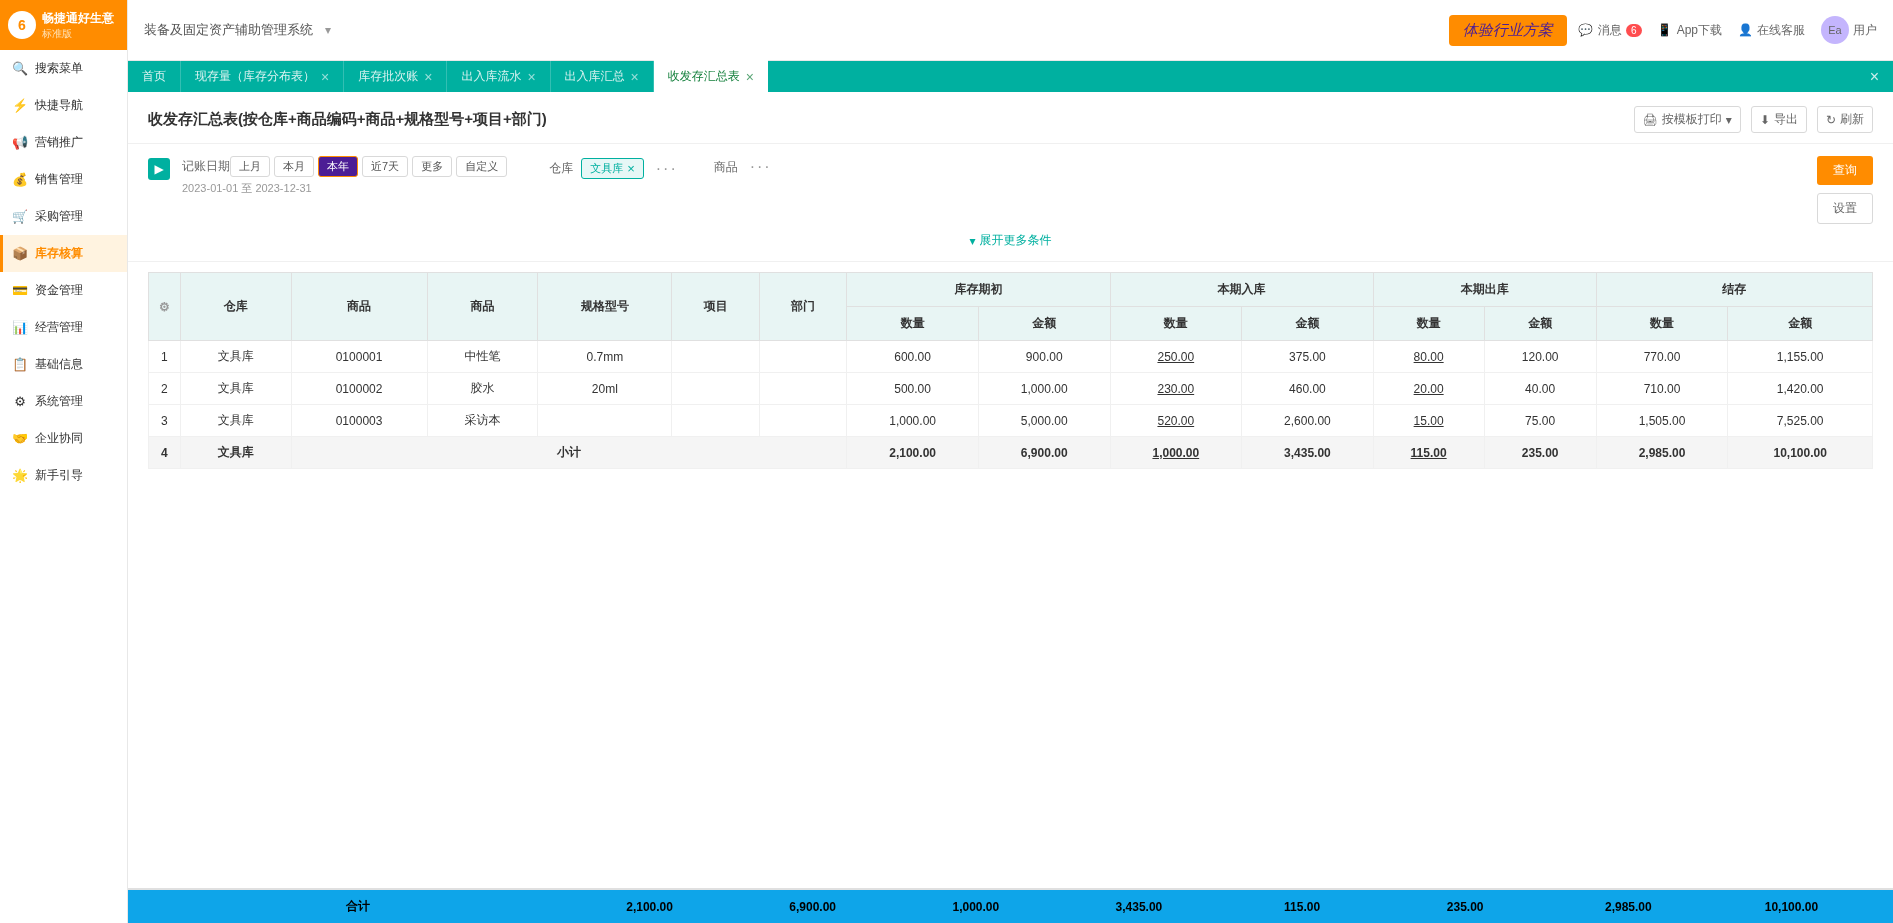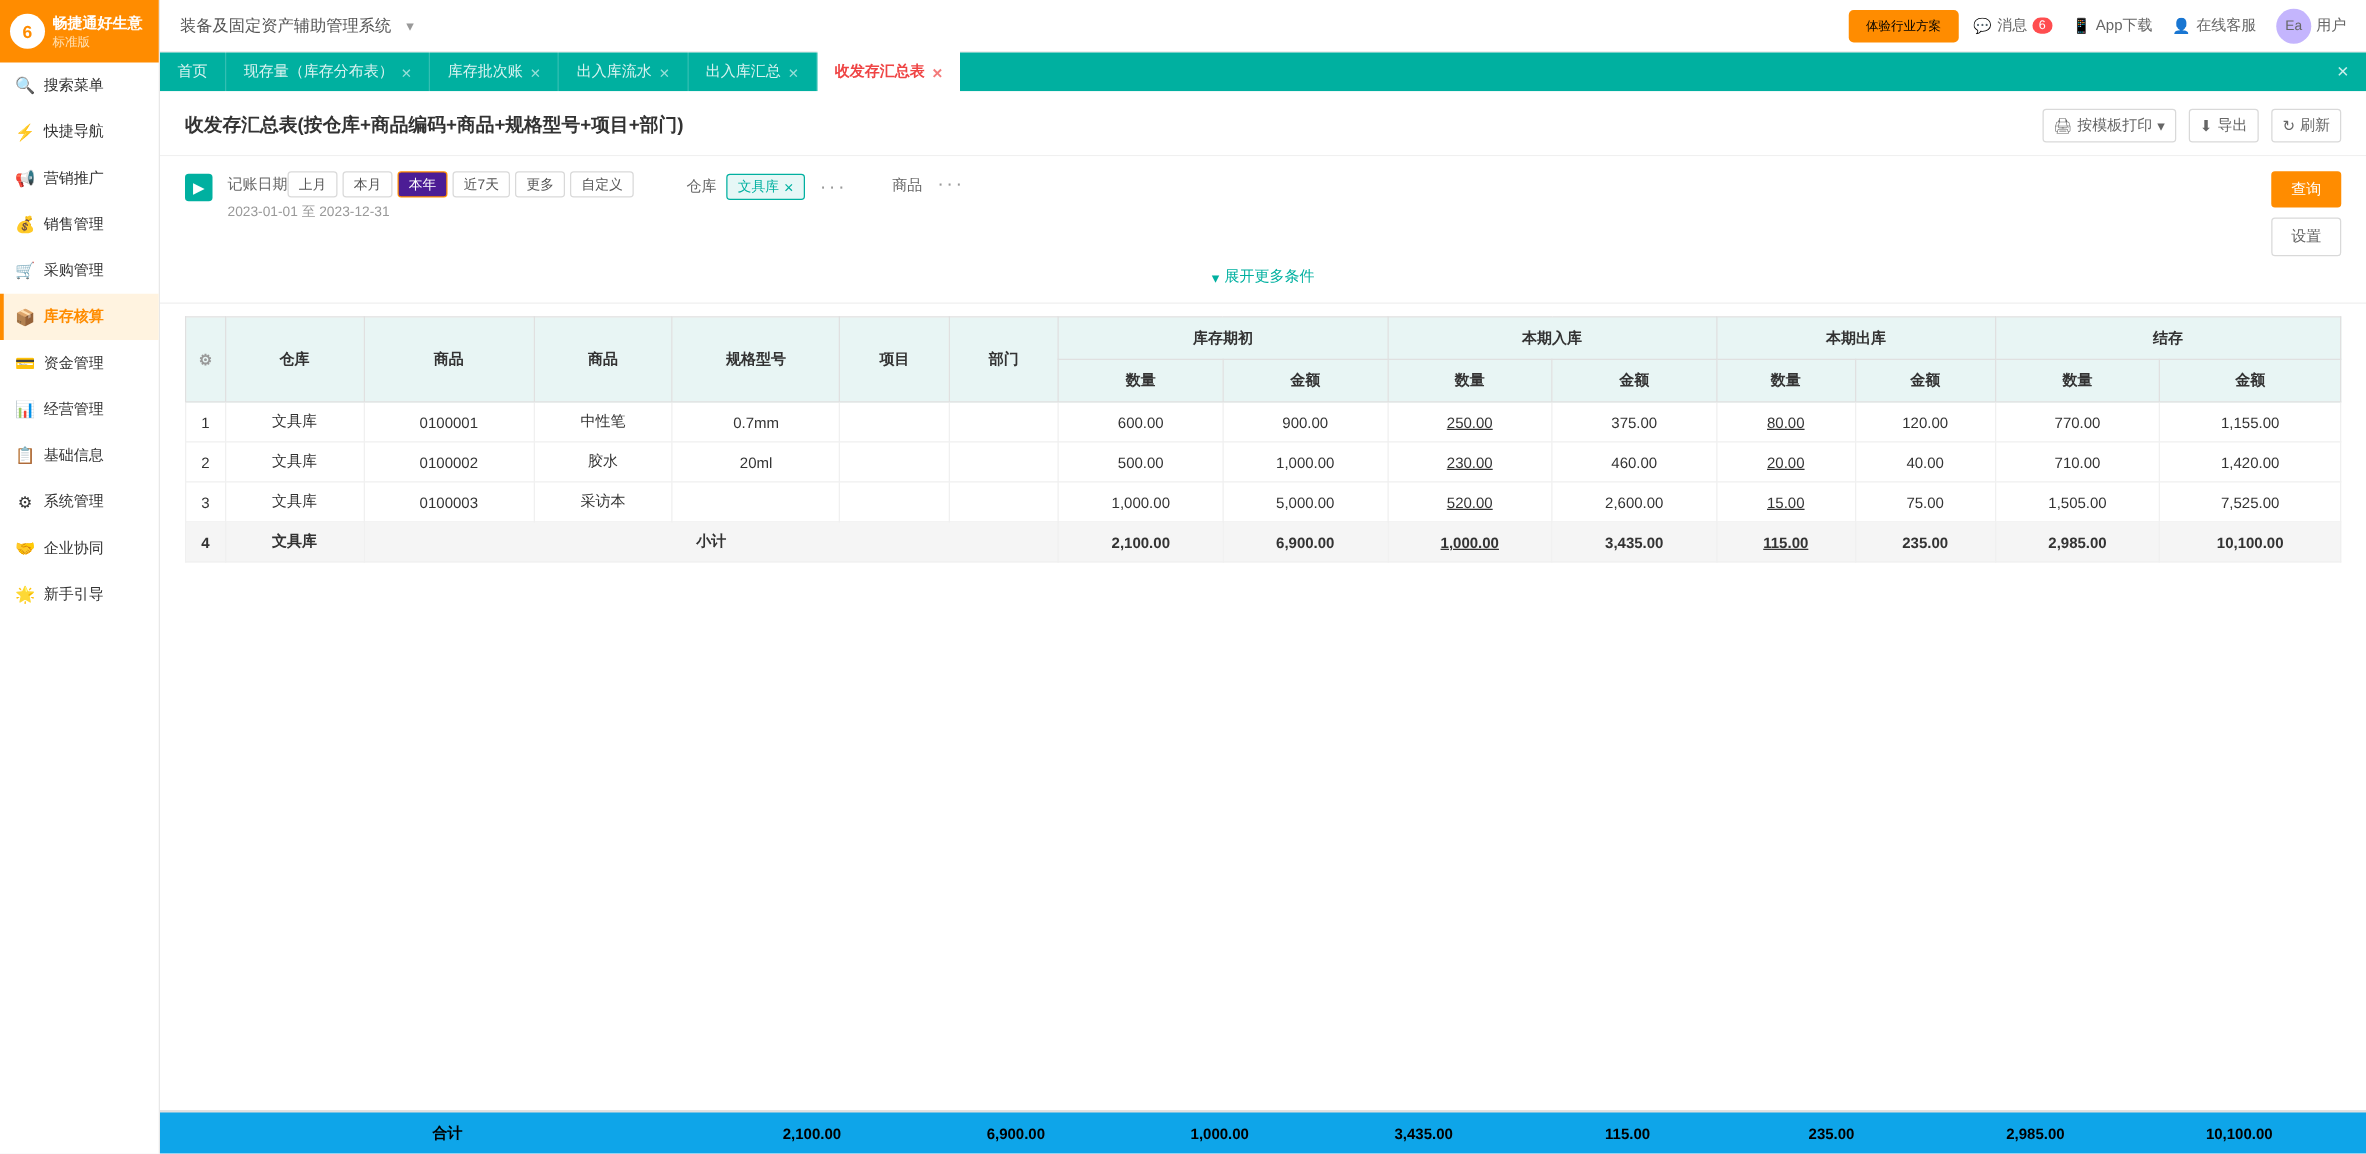--- a/index.html
+++ b/index.html
@@ -11,33 +11,33 @@
     .sidebar-logo-icon { width: 28px; height: 28px; background: #fff; border-radius: 50%; display: flex; align-items: center; justify-content: center; color: #ff8c00; font-weight: bold; font-size: 14px; flex-shrink: 0; }
     .sidebar-logo-badge { font-size: 10px; color: #ffe0b2; }
     .sidebar-nav-item { display: flex; align-items: center; gap: 6px; padding: 10px 8px; cursor: pointer; color: #333; font-size: 12px; border-left: 3px solid transparent; }
     .sidebar-nav-item.active { background: #fff3e0; color: #ff8c00; border-left-color: #ff8c00; font-weight: bold; }
     .sidebar-nav-icon { width: 18px; text-align: center; font-size: 13px; }
 
     
     .main { flex: 1; display: flex; flex-direction: column; overflow: hidden; }
 
     
-    .top-header { background: #fff; height: 42px; display: flex; align-items: center; padding: 0 16px; border-bottom: 1px solid #e8e8e8; gap: 12px; flex-shrink: 0; }
+    .top-header { background: #fff; height: 61px; display: flex; align-items: center; padding: 0 16px; border-bottom: 1px solid #e8e8e8; gap: 12px; flex-shrink: 0; }
     .top-header-system { font-size: 13px; color: #555; }
     .top-header-dropdown { font-size: 12px; color: #999; cursor: pointer; }
-    .top-header-btn { background: #ff8c00; color: #000000; border: none; padding: 6px 14px; border-radius: 4px; cursor: pointer; font-size: 10px; }
+    .top-header-btn { background: #ff8c00; color: #4c1d95; border: none; padding: 6px 14px; border-radius: 4px; cursor: pointer; font-size: 15px; font-style: italic; }
     .top-header-actions { display: flex; align-items: center; gap: 16px; font-size: 12px; color: #666; }
     .header-action-item { display: flex; align-items: center; gap: 4px; cursor: pointer; position: relative; }
     .badge { background: #ff4d4f; color: #fff; border-radius: 10px; font-size: 10px; padding: 1px 4px; min-width: 16px; text-align: center; }
     .user-avatar { width: 28px; height: 28px; background: #c4b5fd; border-radius: 50%; display: flex; align-items: center; justify-content: center; font-size: 11px; color: #666; }
 
     
     .tab-bar { background: #00b0a0; display: flex; align-items: center; flex-shrink: 0; height: 31px; padding-left: 0; }
     .tab-item { display: flex; align-items: center; gap: 6px; padding: 0 14px; height: 38px; cursor: pointer; color: rgba(255,255,255,0.85); font-size: 12px; border-right: 1px solid rgba(255,255,255,0.2); white-space: nowrap; }
-    .tab-item.active { background: #fff; color: #ef4444; font-weight: bold; border-right: none; justify-content: center; }
+    .tab-item.active { background: #fff; color: #15803d; font-weight: normal; border-right: none; justify-content: center; }
     .tab-close { font-size: 14px; color: inherit; opacity: 0.7; line-height: 1; }
     .tab-bar-close { margin-left: auto; padding: 0 14px; color: rgba(255,255,255,0.8); cursor: pointer; font-size: 16px; }
     .page-inner { background: #fff; margin: 0; flex: 1; display: flex; flex-direction: column; }
 
     
     .page-header { padding: 14px 20px 10px; border-bottom: 1px solid #f0f0f0; display: flex; align-items: center; justify-content: space-between; }
     .page-title { font-size: 15px; font-weight: bold; color: #333; }
     .page-actions { display: flex; align-items: center; gap: 10px; }
     .page-actions-btn { display: flex; align-items: center; gap: 4px; font-size: 12px; color: #666; cursor: pointer; padding: 4px 8px; border: 1px solid #d9d9d9; border-radius: 3px; background: #fff; }
 

